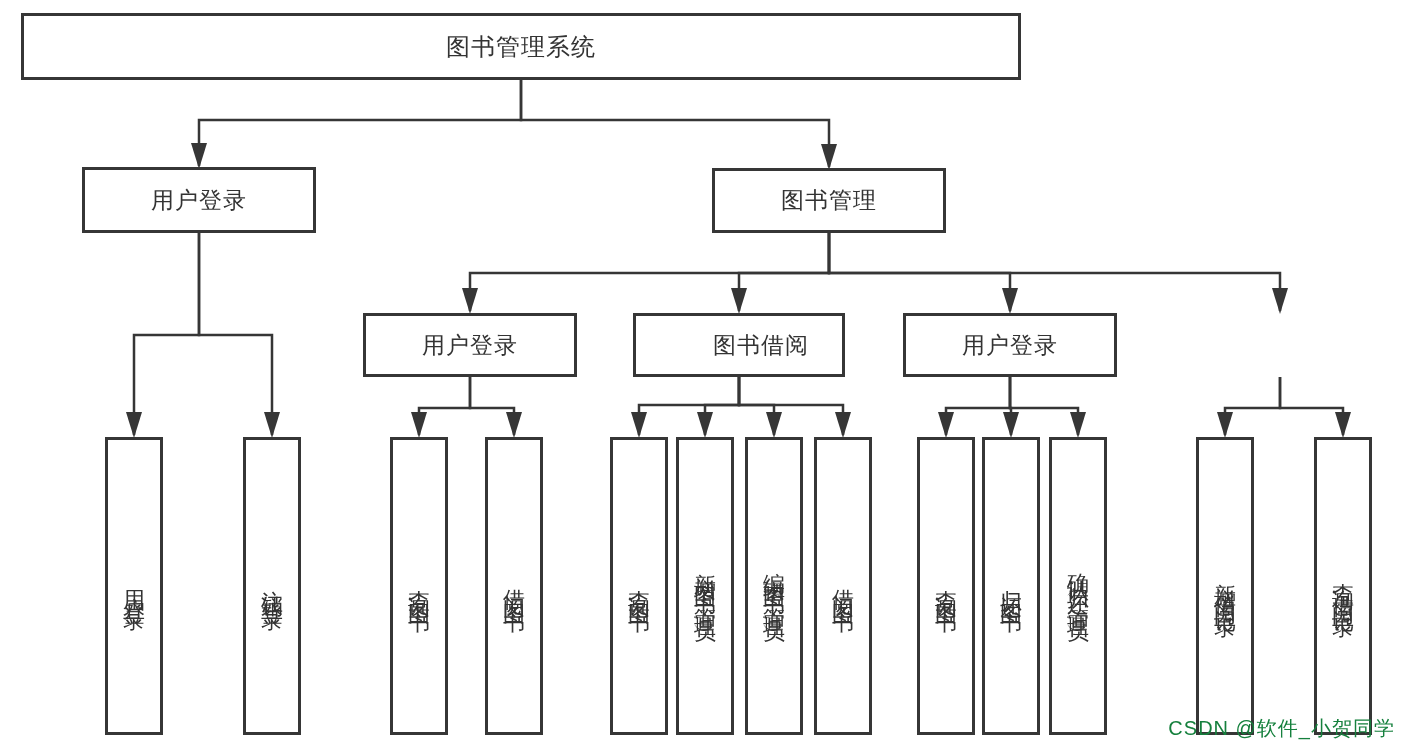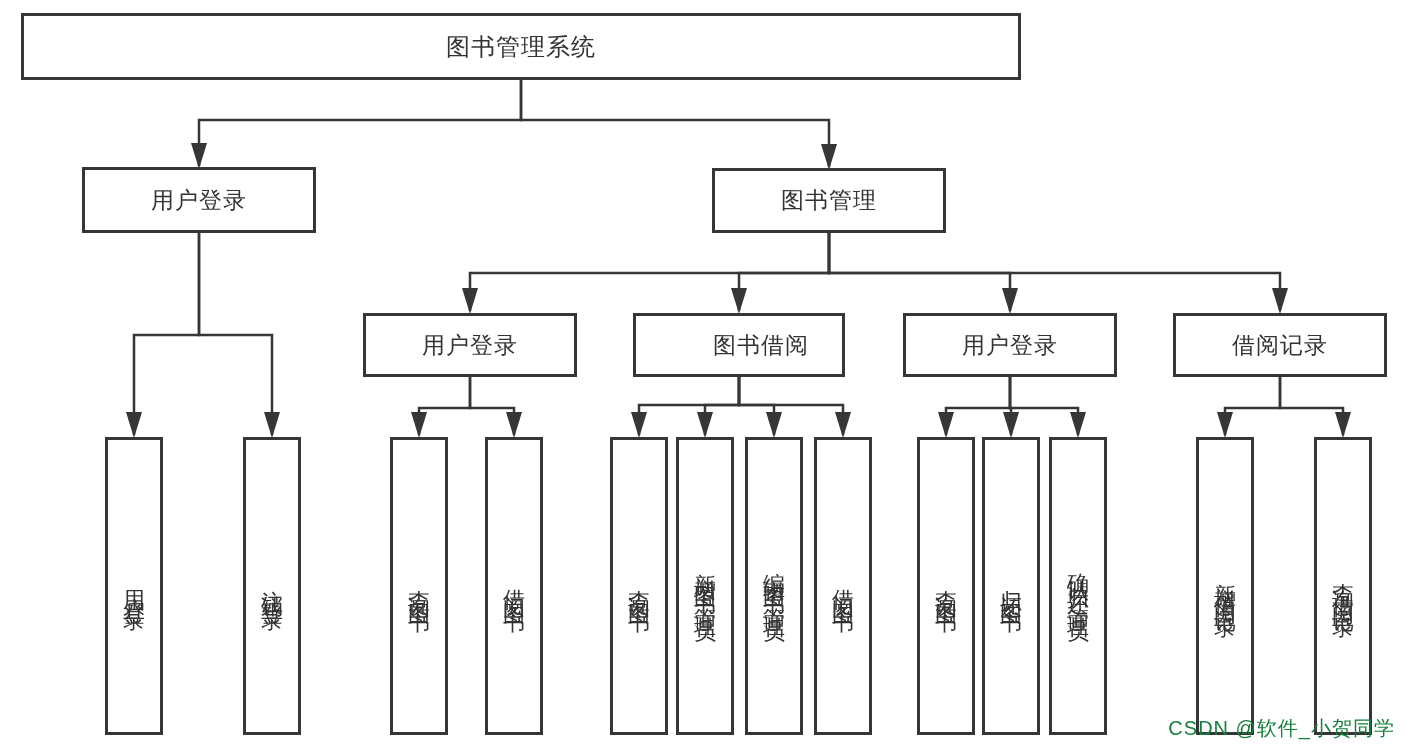--- a/index.html
+++ b/index.html
@@ -107,21 +107,20 @@
   </svg>
 
   <div class="node root-node n0">图书管理系统</div>
 
   <div class="node n1">用户登录</div>
   <div class="node n2">图书管理</div>
 
   <div class="node n3">用户登录</div>
   <div class="node n4">图书借阅</div>
   <div class="node n5">用户登录</div>
-  <div class="node n6">借阅记录</div>
 
   <div class="node leaf n7">用户登录</div>
   <div class="node leaf n8">注销登录</div>
   <div class="node leaf n9">查询图书</div>
   <div class="node leaf n10">借阅图书</div>
   <div class="node leaf n11">查询图书</div>
   <div class="node leaf n12">新增图书（管理员）</div>
   <div class="node leaf n13">编辑图书（管理员）</div>
   <div class="node leaf n14">借阅图书</div>
   <div class="node leaf n15">查询图书</div>

